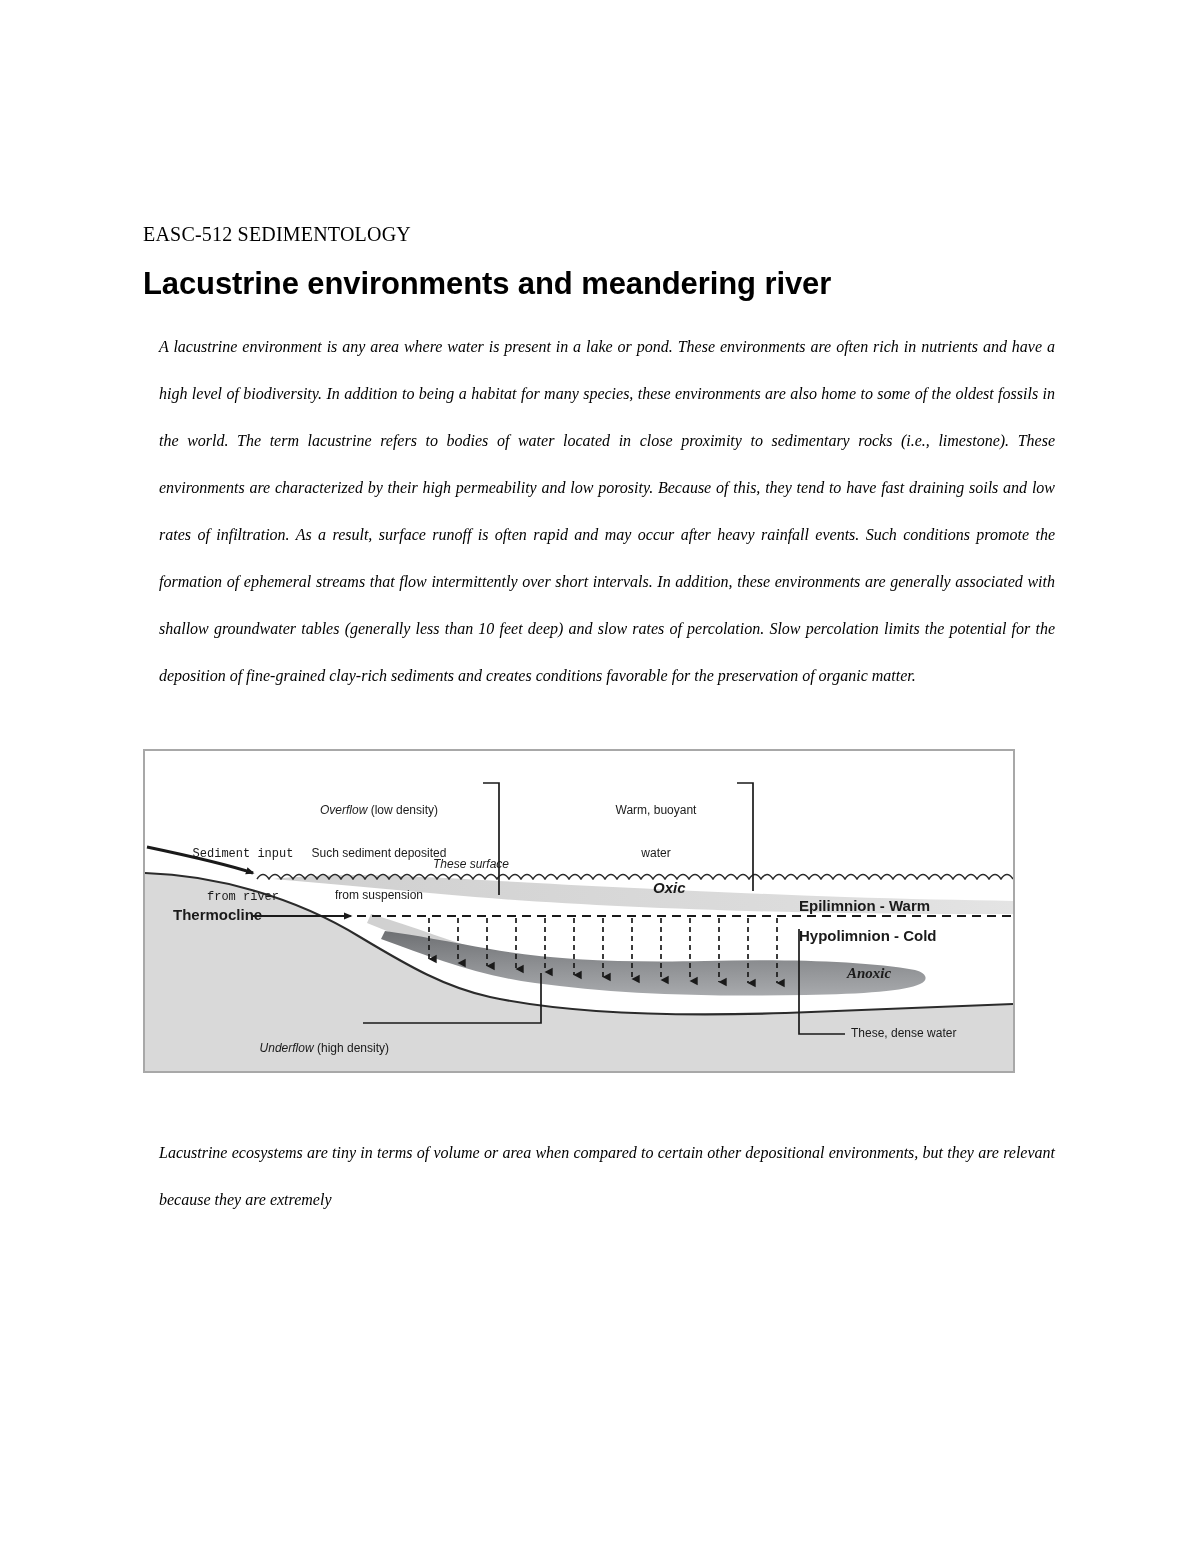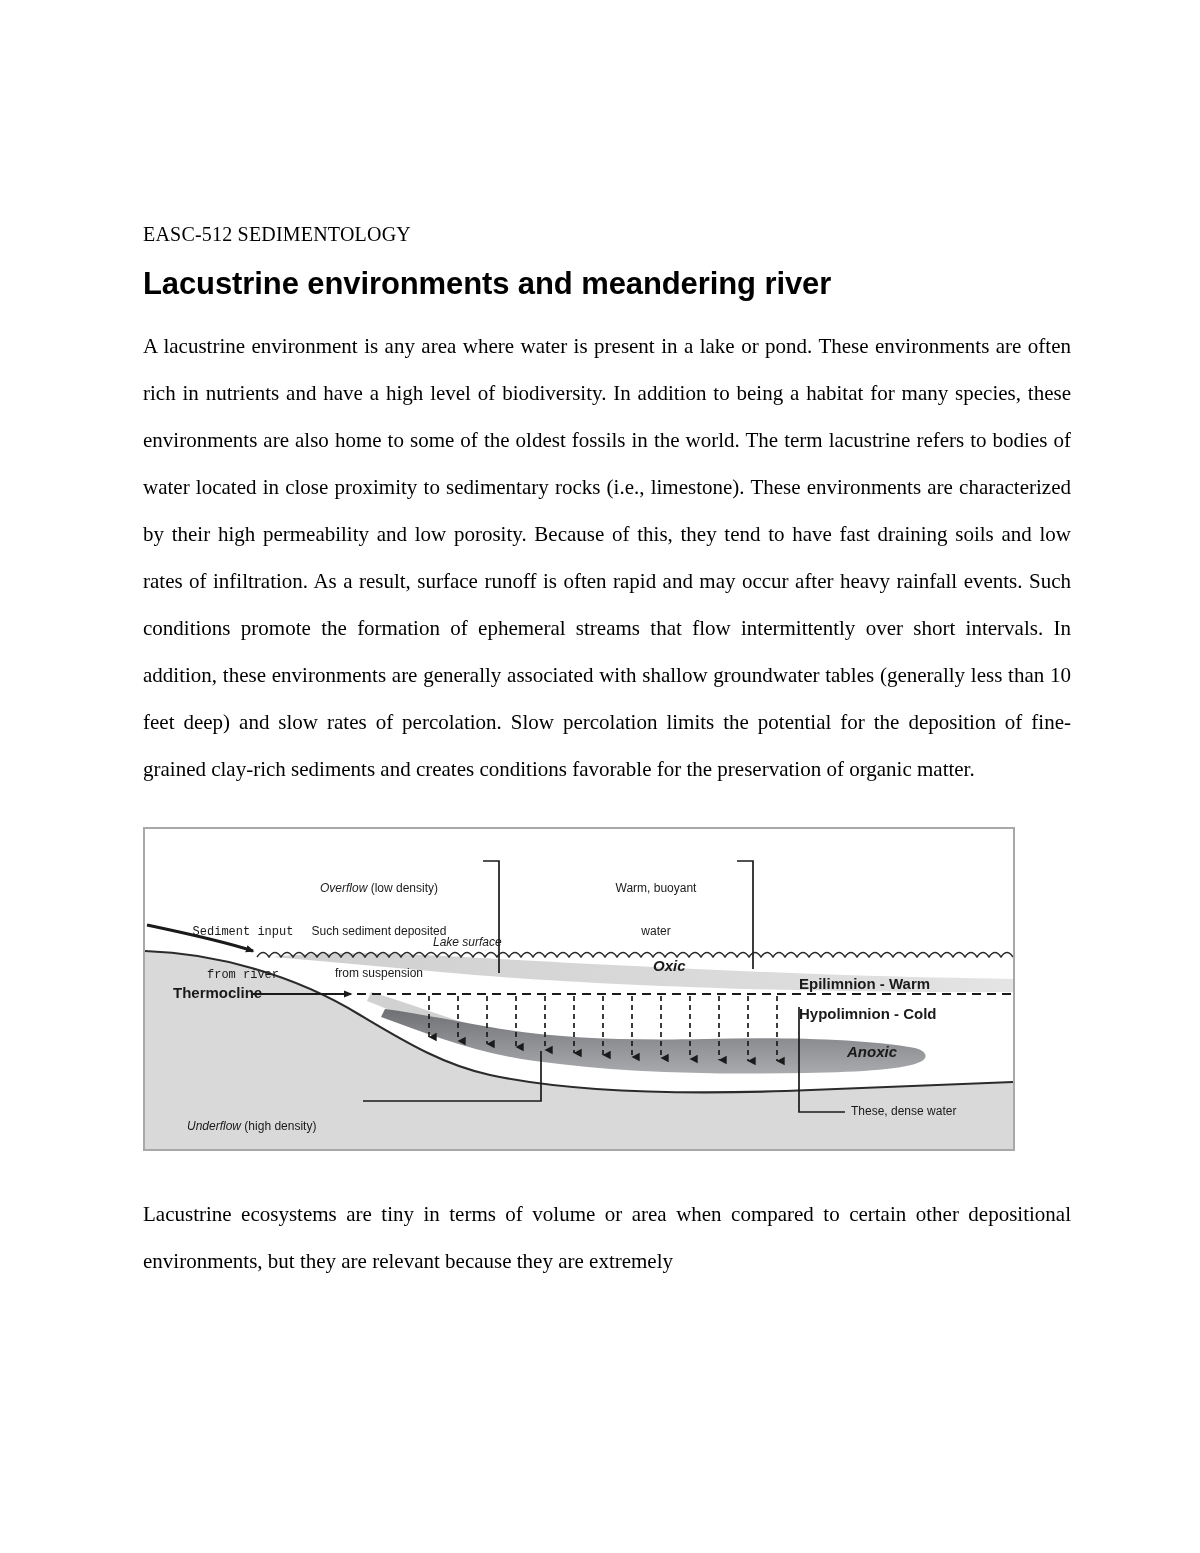--- a/index.html
+++ b/index.html
@@ -36,25 +36,26 @@
   }
   .doc-title {
     font-size: 31px;
     font-weight: bold;
     line-height: 1.22;
     margin: 4px 0 20px 0;
     letter-spacing: -0.1px;
     font-family: Liberation Sans, sans-serif;
   }
   .body-par {
-    font-size: 21px;
+    font-size: 16px;
     line-height: 47px;
     text-align: justify;
-    margin: 0;
+    margin: 16px;
     font-family: "Liberation Serif", "DejaVu Serif", serif;
+    font-style: italic;
   }
   .par-spacer { height: 34px; }
 
   
   .figure-wrap {
     margin: 0;
     padding: 0;
   }
   .figure {
     position: relative;
@@ -229,34 +230,34 @@
           <div><span class="ital">Overflow</span><span> (low density)</span></div>
           <div>Such sediment deposited</div>
           <div>from suspension</div>
         </div>
 
         <div class="fig-label lbl-sm center" style="left: 440px; top: 24px; width: 142px;">
           <div>Warm, buoyant</div>
           <div>water</div>
         </div>
 
-        <div class="fig-label lbl-sm ital" style="left: 288px; top: 106px;">Lake surface</div>
+        <div class="fig-label lbl-sm ital" style="left: 288px; top: 106px;">These surface</div>
 
         <div class="fig-label lbl-bolditalic" style="left: 508px; top: 128px;">Oxic</div>
 
         <div class="fig-label lbl-bold" style="left: 654px; top: 146px;">Epilimnion - Warm</div>
 
         <div class="fig-label lbl-bold" style="left: 654px; top: 176px;">Hypolimnion - Cold</div>
 
-        <div class="fig-label lbl-bolditalic" style="left: 702px; top: 214px;">Anoxic</div>
+        <div class="fig-label lbl-bolditalic" style="left: 702px; top: 214px; font-family: Liberation Serif, serif;">Anoxic</div>
 
         <div class="fig-label lbl-bold" style="left: 28px; top: 155px;">Thermocline</div>
 
         <div class="fig-label lbl-sm" style="left: 18px; top: 262px; width: 226px; text-align: left;">
-          <div style="padding-left: 24px;"><span class="ital">Underflow</span><span> (high density)</span></div>
+          <div style="padding-left: 24px; text-align: right;"><span class="ital">Underflow</span><span> (high density)</span></div>
           
         </div>
 
         <div class="fig-label lbl-sm" style="left: 706px; top: 275px;">These, dense water</div>
 
       </div>
     </div>
 
     <div style="height: 40px;"></div>
 

